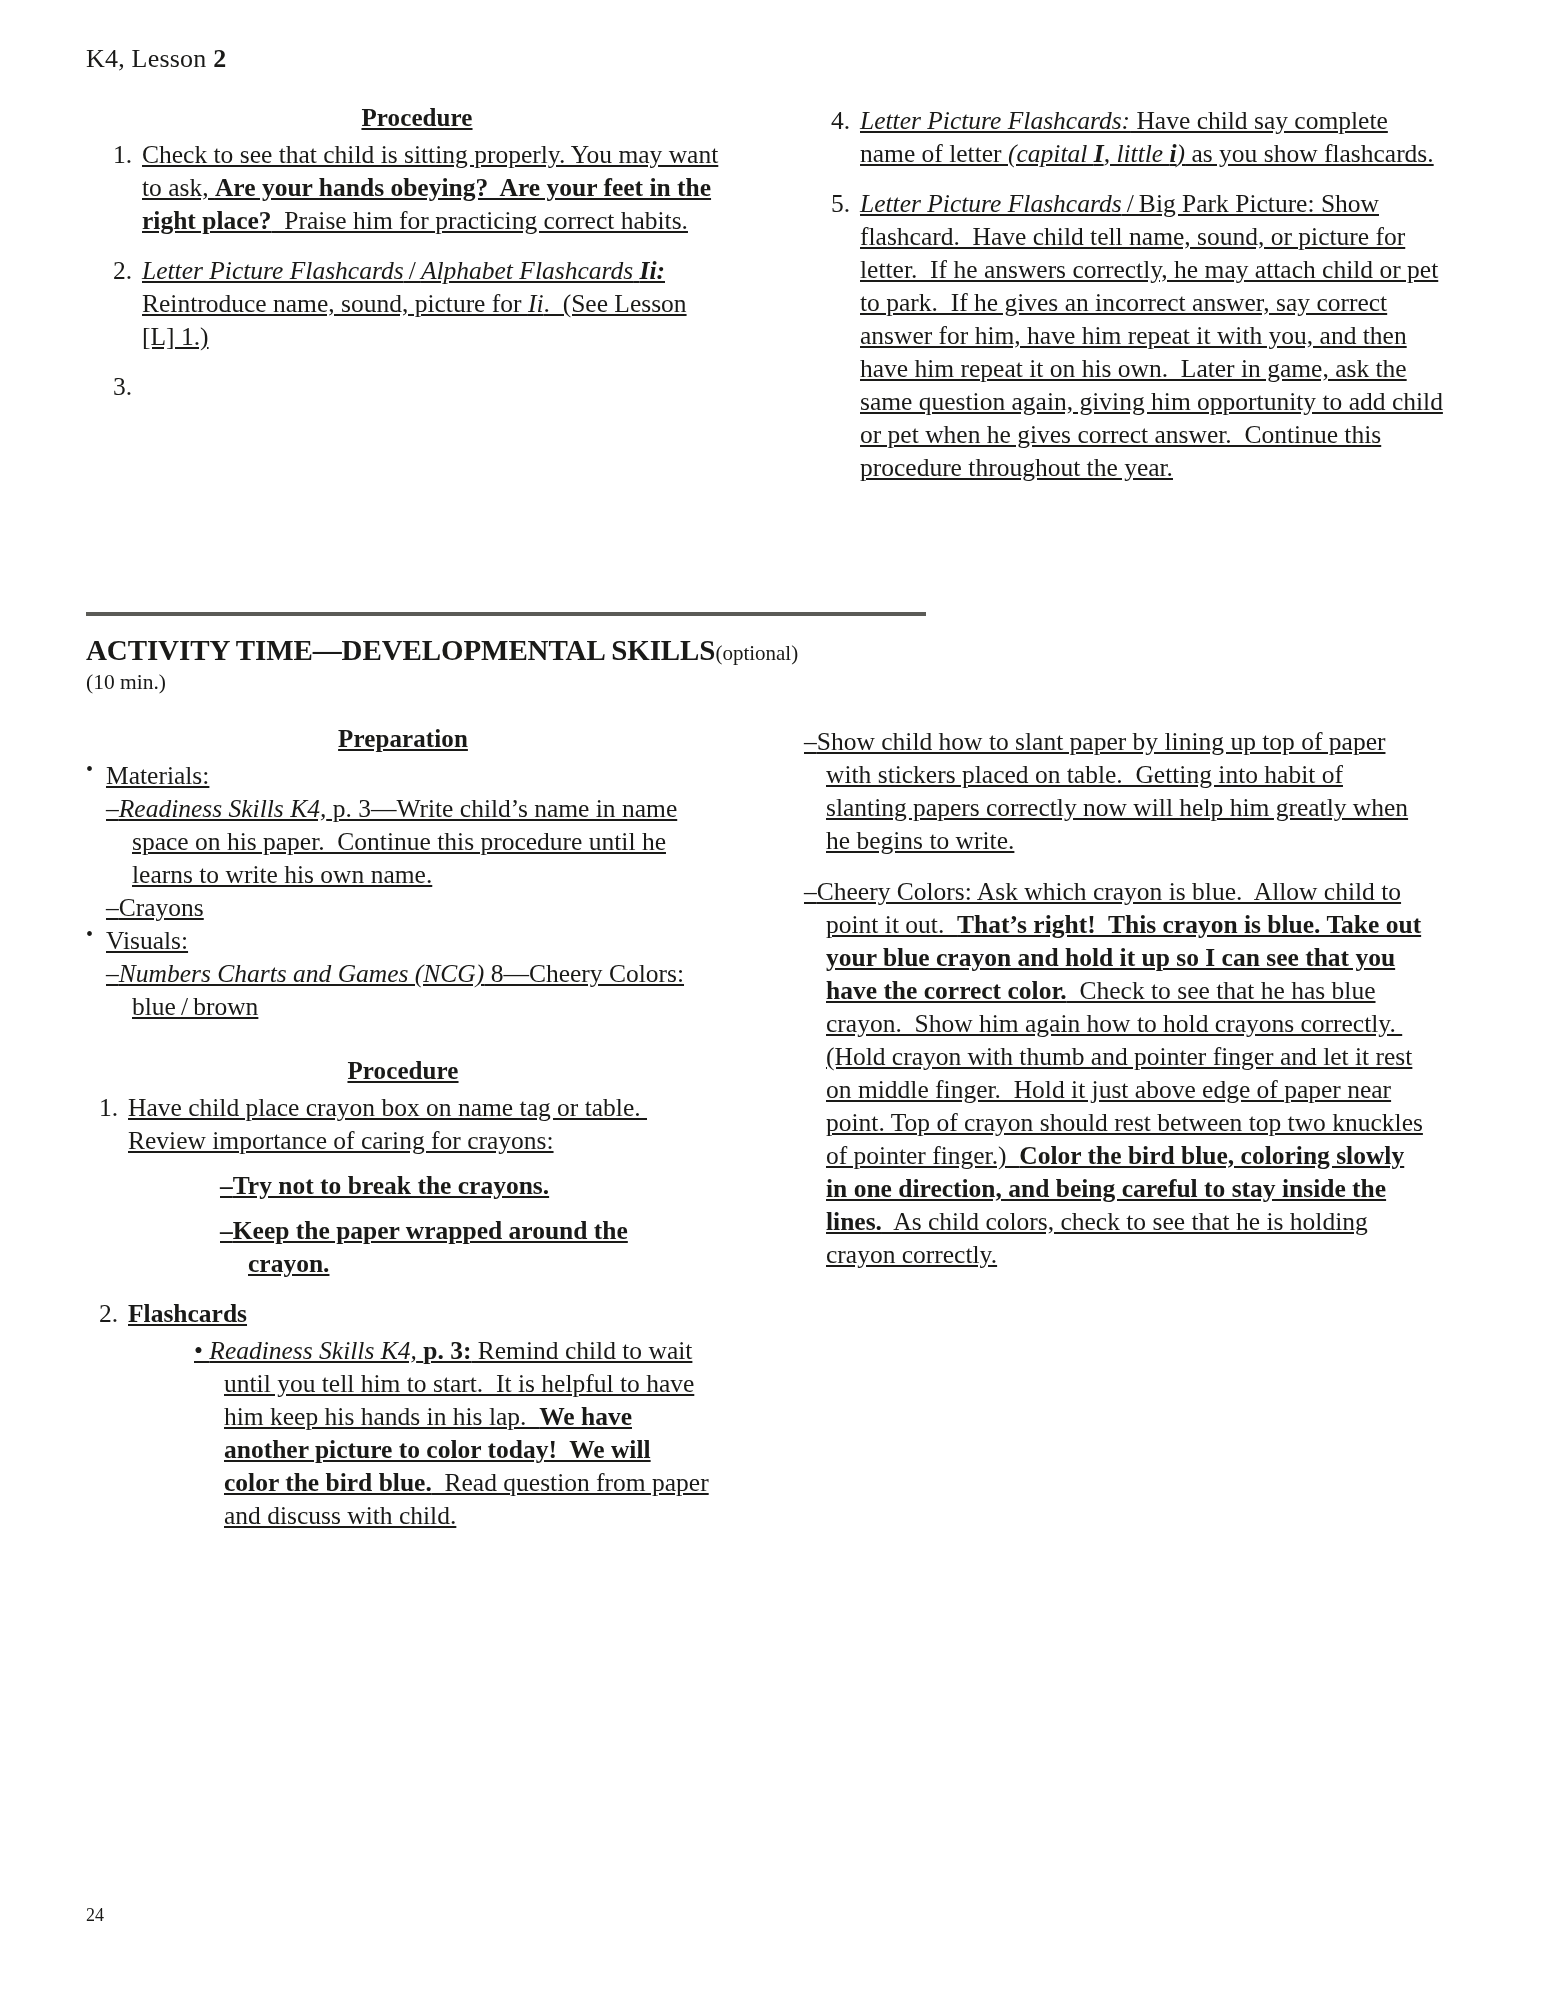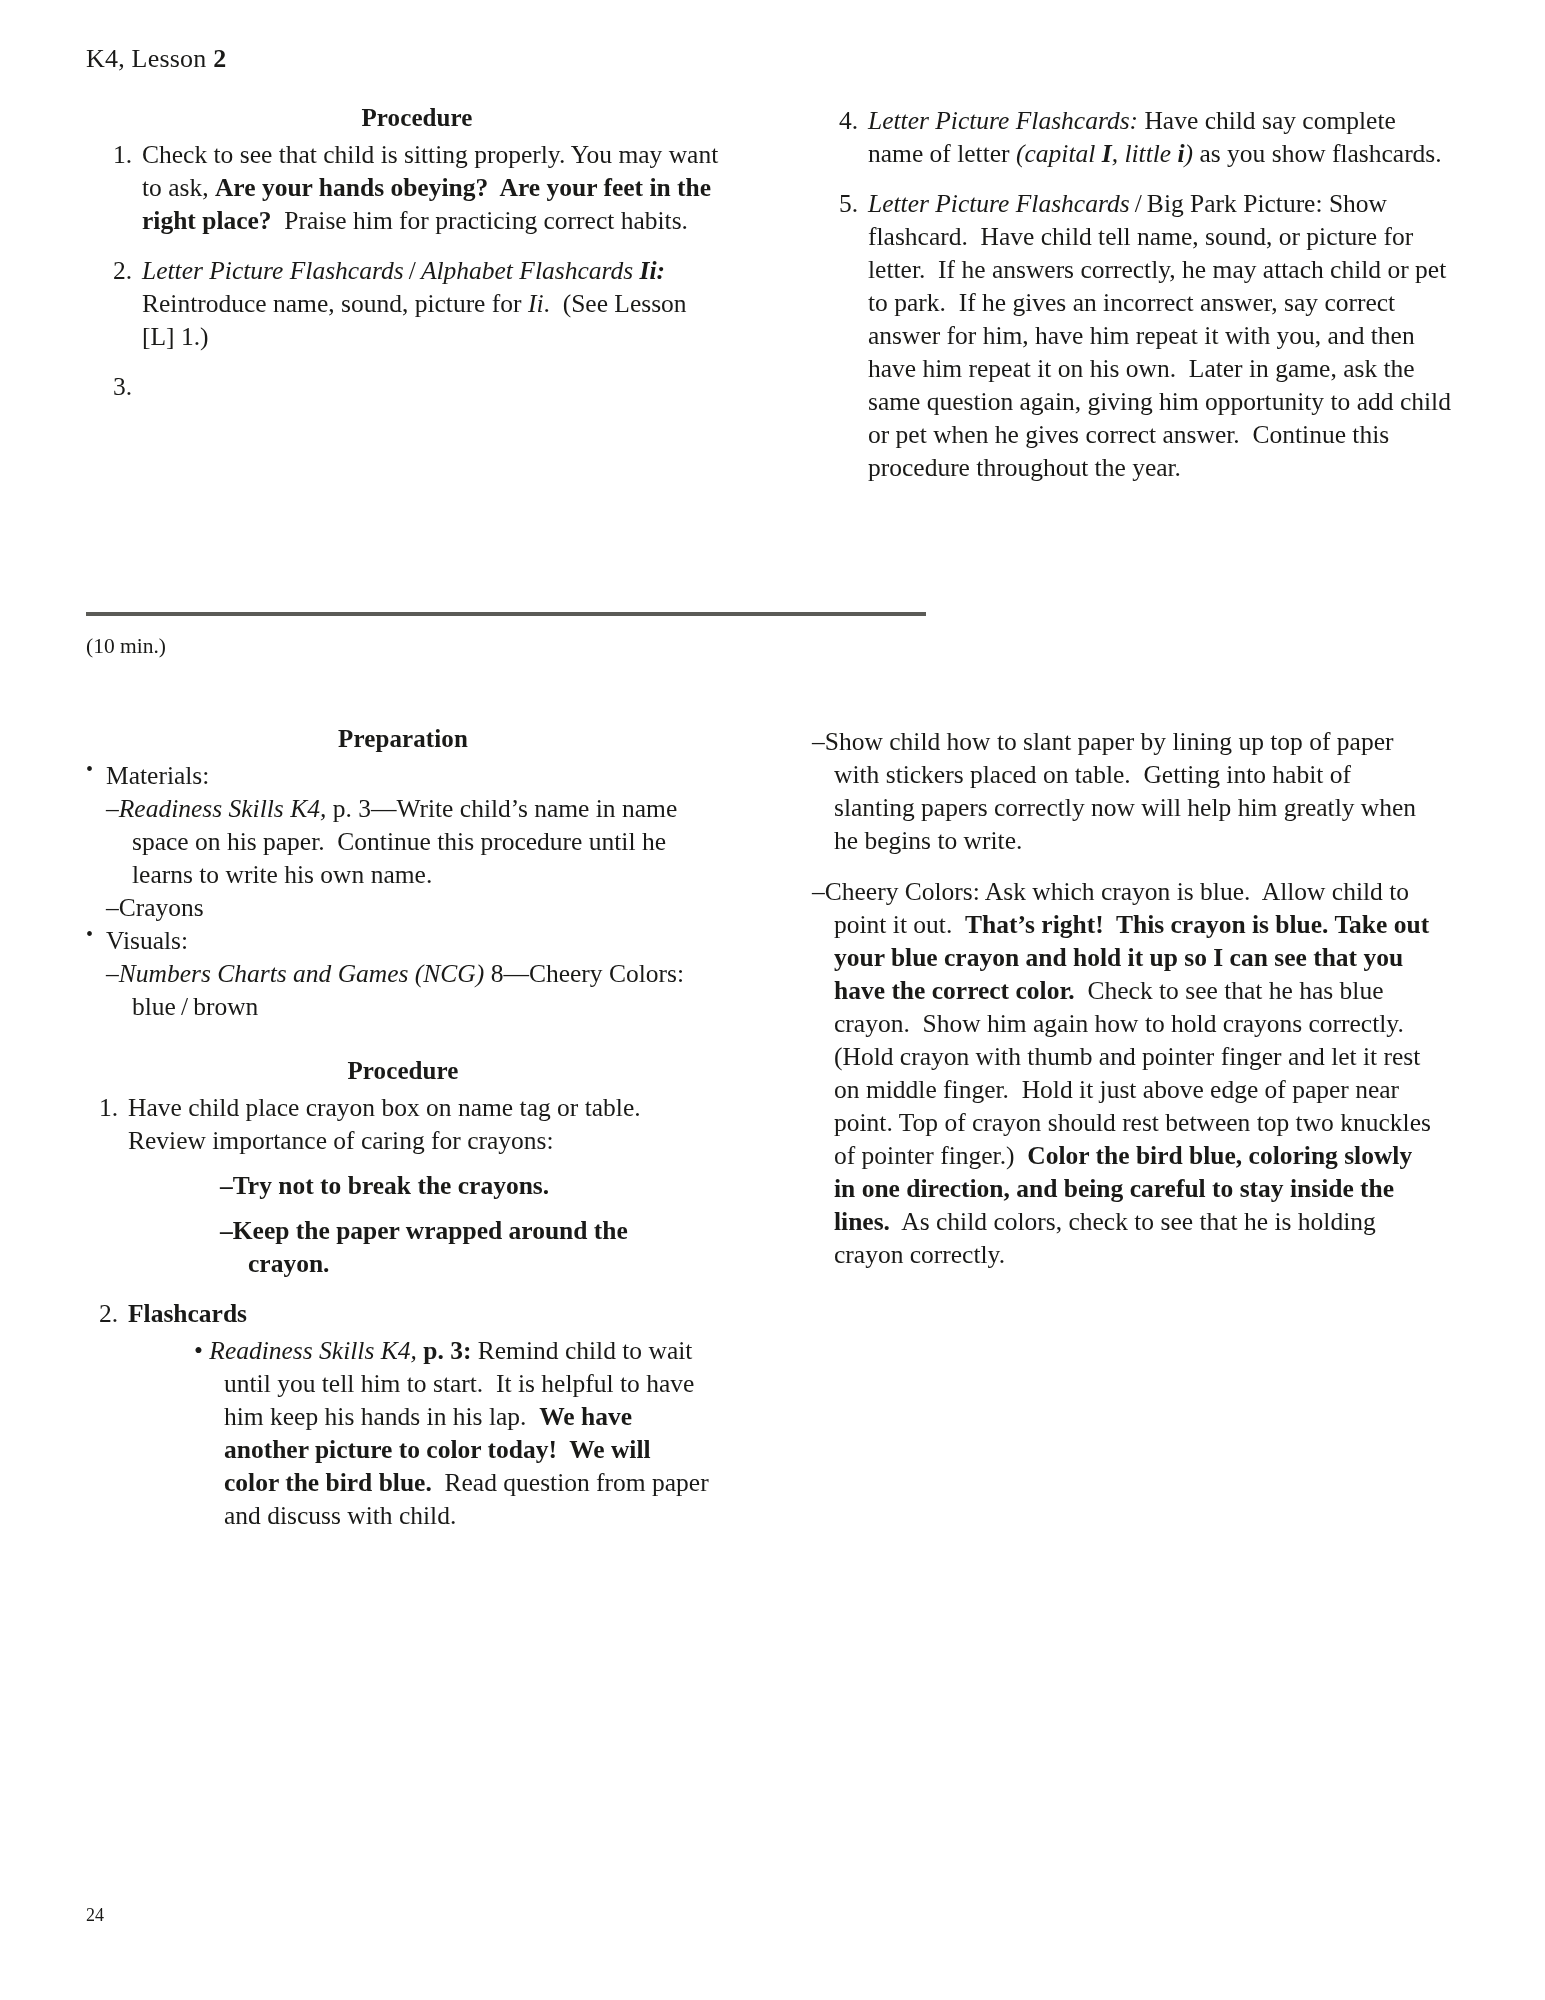--- a/index.html
+++ b/index.html
@@ -30,21 +30,22 @@
     top: 44px;
     font-size: 26px;
     letter-spacing: 0.2px;
   }
   .running-head b { font-weight: bold; }
 
   
   .cols {
     position: absolute;
     display: flex;
-    gap: 16px;
+    gap: 8px;
+    text-decoration: underline;
   }
   .col {
     box-sizing: border-box;
   }
 
   
   #top-block { left: 86px; top: 104px; width: 1380px; }
   #top-block .col-left  { width: 660px; padding-right: 22px; }
   #top-block .col-right { width: 690px; padding-left: 50px; }
 
@@ -217,20 +218,23 @@
         <li class="num-item">
           <span class="marker">5.</span>
           <span><i>Letter Picture Flashcards</i> / Big Park Picture: Show flashcard.&nbsp; Have child tell name, sound, or picture for letter.&nbsp; If he answers correctly, he may attach child or pet to park.&nbsp; If he gives an incorrect answer, say correct answer for him, have him repeat it with you, and then have him repeat it on his own.&nbsp; Later in game, ask the same question again, giving him opportunity to add child or pet when he gives correct answer.&nbsp; Continue this procedure throughout the year.</span>
         </li>
       </ol>
     </div>
   </div>
 
   <div id="activity-head">
     <div class="rule"></div>
+    <div>
+      <span class="act-title">ACTIVITY TIME—DEVELOPMENTAL SKILLS</span><span class="act-optional">(optional)</span>
+    </div>
     <div class="act-time">(10 min.)</div>
   </div>
 
   <div class="cols" id="activity-block">
     <div class="col col-left">
 
       <div class="sec-title">Preparation</div>
 
       <ul class="plain">
         <li class="bullet-item">

